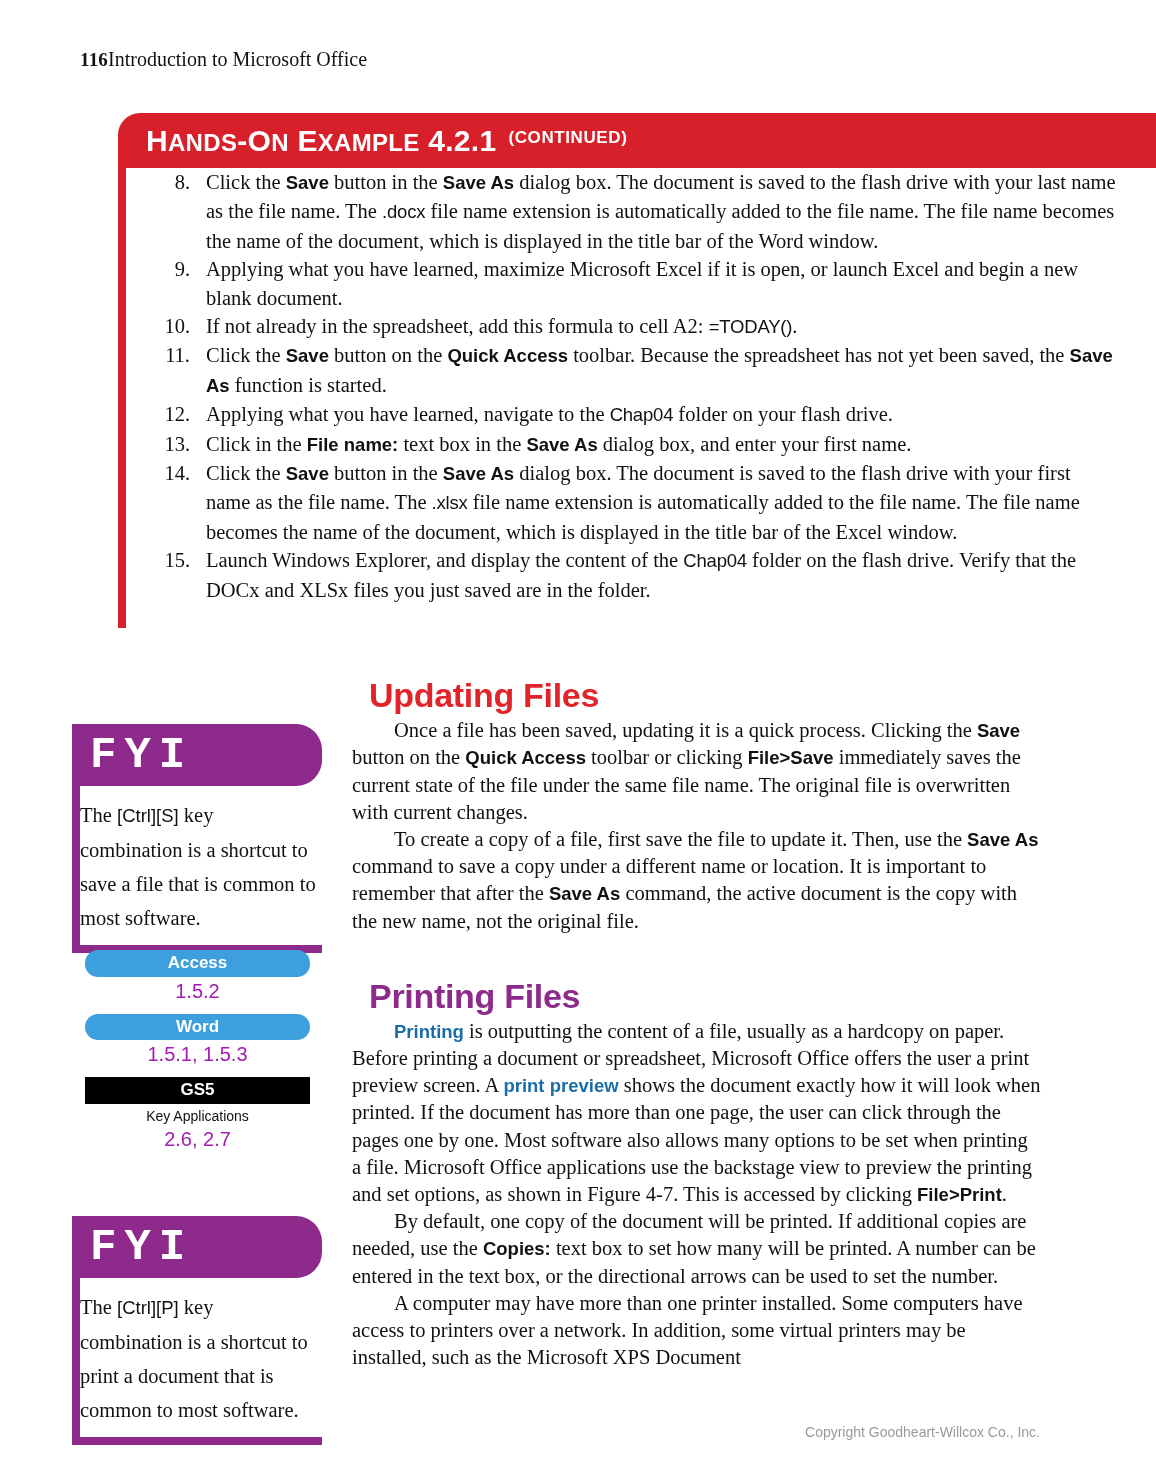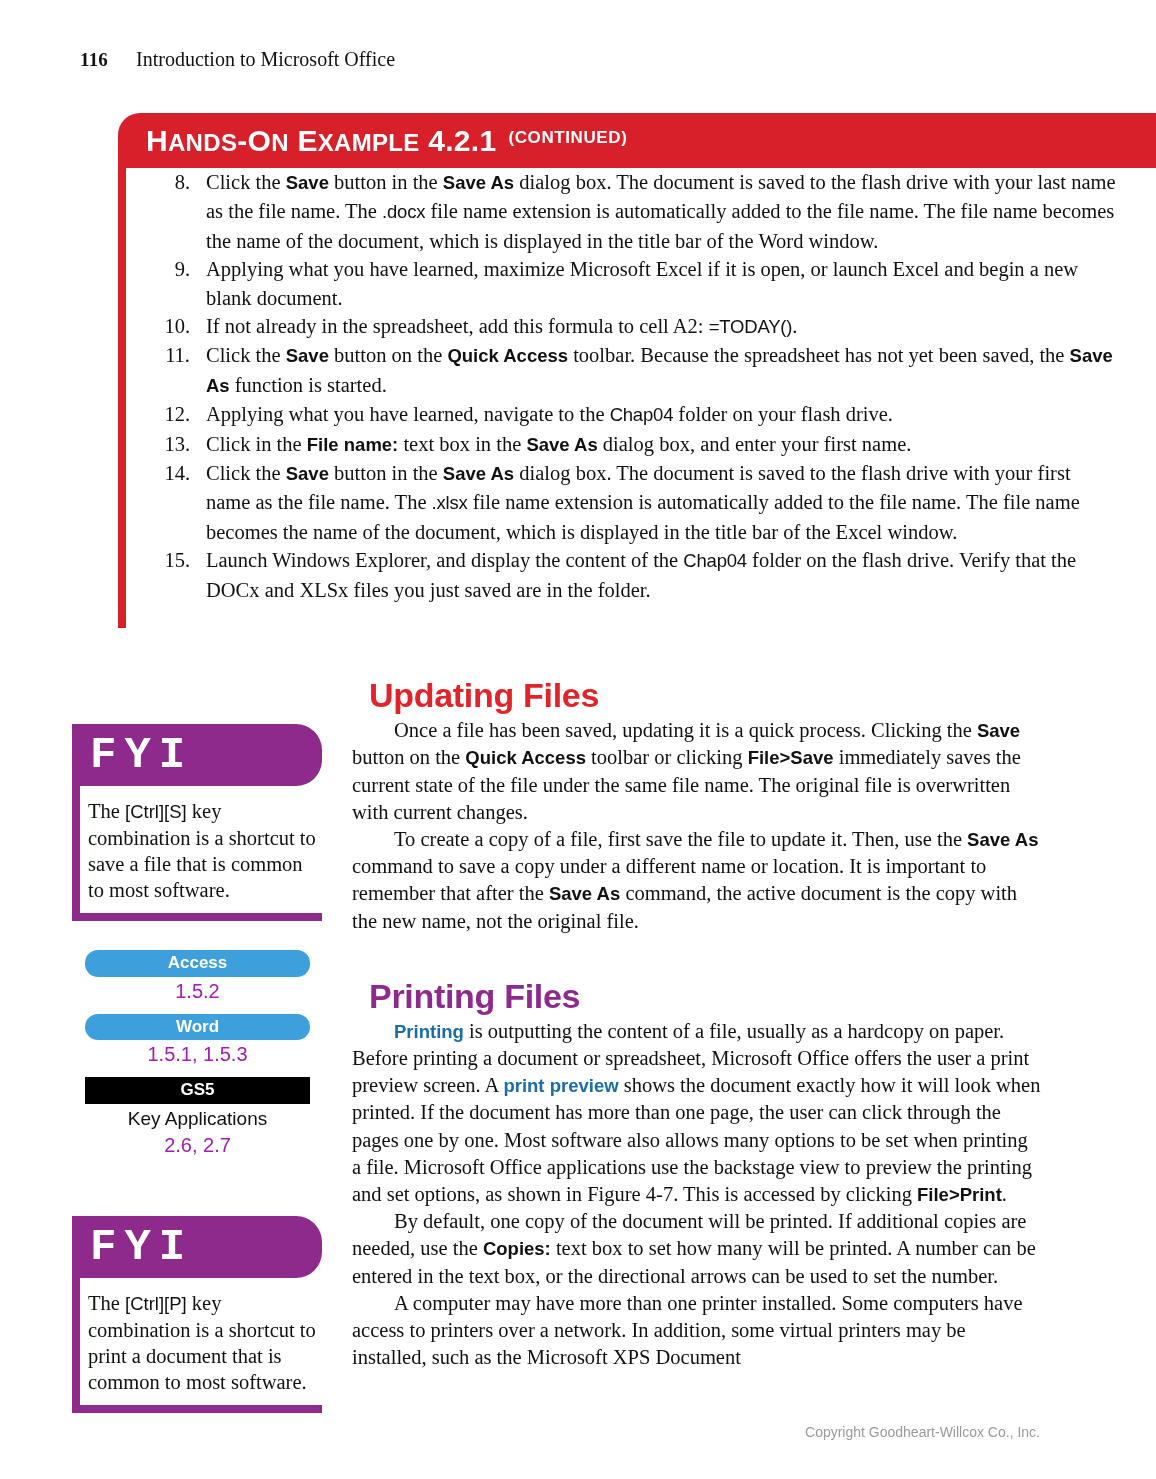--- a/index.html
+++ b/index.html
@@ -16,21 +16,20 @@
     overflow: hidden;
   }
 
   
   .running-head {
     position: absolute;
     top: 48px;
     left: 80px;
     display: flex;
     align-items: flex-end;
-    gap: 28px;
     font-family: "Liberation Serif", serif;
   }
   .folio {
     font-size: 19px;
     font-weight: bold;
     letter-spacing: .2px;
   }
   .running-title {
     font-size: 20px;
   }
@@ -142,23 +141,23 @@
     color: #ffffff;
     font-family: "Liberation Mono", monospace;
     font-weight: bold;
     font-size: 44px;
     letter-spacing: 8px;
     line-height: 1;
   }
   .fyi-body {
     border-left: 8px solid #8e2a8b;
     border-bottom: 8px solid #8e2a8b;
-    padding: 12px 6px 10px 8px;
+    padding: 12px 6px 10px 0;
     font-size: 20.5px;
-    line-height: 26px;
+    line-height: 34px;
     box-sizing: border-box;
   }
   .fyi-body .key {
     font-family: "Liberation Sans", sans-serif;
     font-size: 18.5px;
   }
 
   
   .cert-stack {
     position: absolute;
@@ -179,21 +178,21 @@
   .cert-bar.green { background: #000000; }
   .cert-val {
     font-family: Liberation Sans, sans-serif;
     font-size: 20px;
     line-height: 1.25;
     padding: 2px 0 10px 0;
     color: #a21caf;
   }
   .cert-sub {
     font-family: "Liberation Sans", sans-serif;
-    font-size: 19px;
+    font-size: 14px;
     line-height: 1.3;
     padding-top: 3px;
     color: #111;
   }
   .cert-val.tight { padding-bottom: 8px; }
 
   
   .main-col {
     position: absolute;
     left: 352px;

